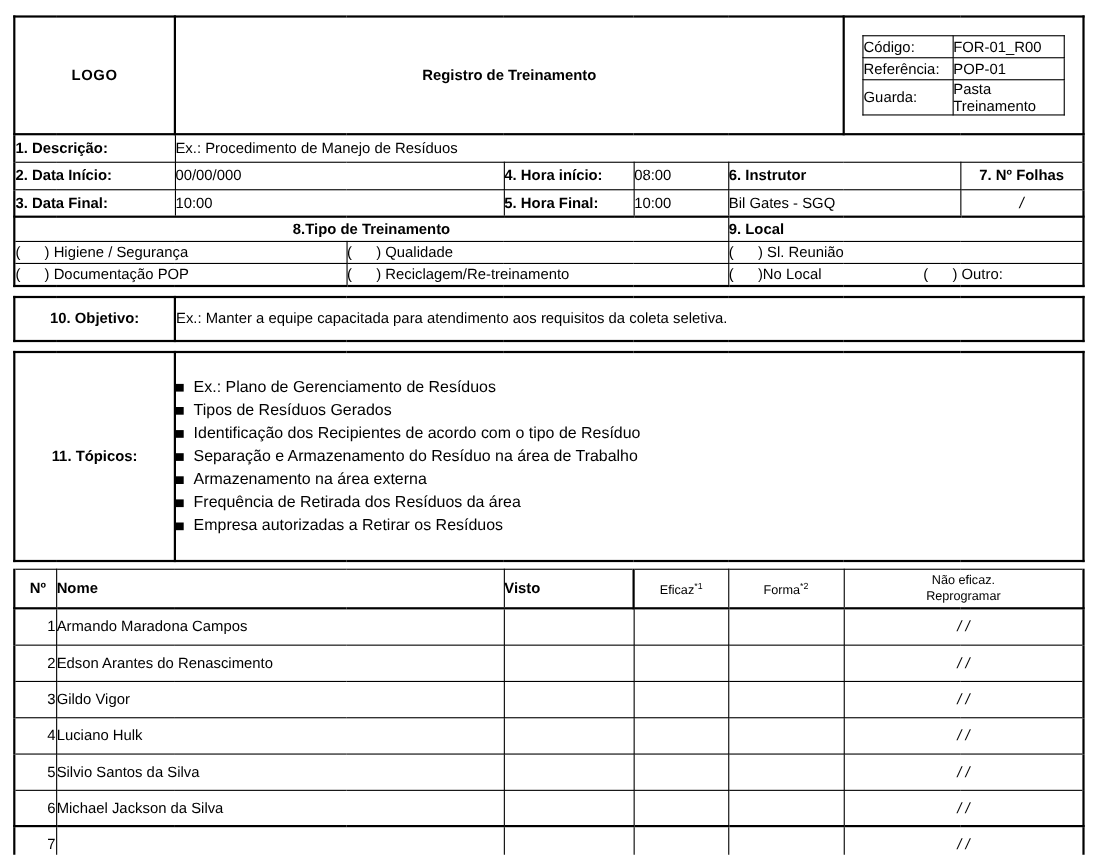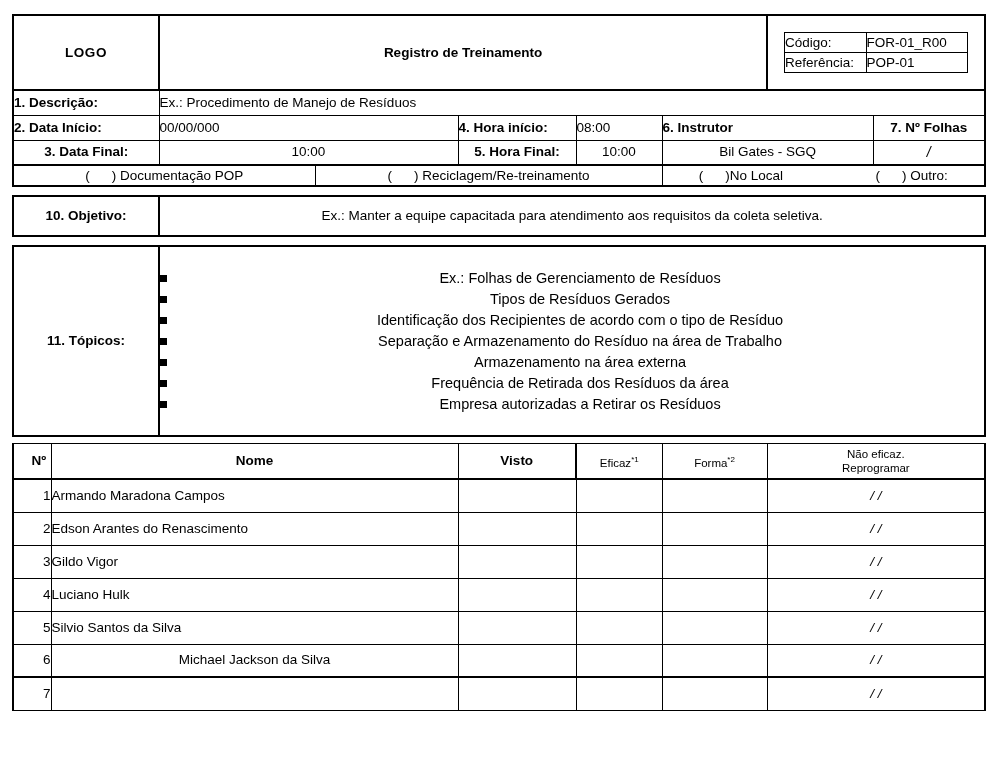--- a/index.html
+++ b/index.html
@@ -30,21 +30,21 @@
     border: 1px solid #000000;
     padding: 0;
     font-size: 13.5px;
     color: #000000;
     vertical-align: middle;
     line-height: 1.15;
     background: #ffffff;
   }
   .thick-all { border: 2px solid #000 !important; }
   .t-thick  { border-top: 2px solid #000 !important; }
-  .b-thick  { border-bottom: 2px solid #000 !important; text-align: center; }
+  .b-thick  { border-bottom: 2px solid #000 !important; }
   .l-thick  { border-left: 2px solid #000 !important; }
   .r-thick  { border-right: 2px solid #000 !important; }
 
   .blue   { background: #8CB0E2; }
   .orange { background: #FFC000; }
   .ctr    { text-align: center; }
   .grey   { color: #808080; }
 
   
   .logo-cell {
@@ -177,20 +177,24 @@
         <table class="meta-table">
           <tbody>
                 <tr>
             <td style="width:44%">Código:</td>
             <td>FOR-01_R00</td>
           </tr>
           <tr>
             <td>Referência:</td>
             <td>POP-01</td>
           </tr>
+          <tr>
+            <td>Guarda:</td>
+            <td>Pasta Treinamento</td>
+          </tr>
         </tbody>
             </table>
       </td>
     </tr>
 
     <tr class="rowh">
       <td class="lbl blue l-thick t-thick" colspan="2">1. Descrição:</td>
       <td class="val grey r-thick t-thick" colspan="7">Ex.: Procedimento de Manejo de Resíduos</td>
     </tr>
 
@@ -205,22 +209,40 @@
 
     <tr class="rowh">
       <td class="lbl blue l-thick b-thick" colspan="2">3. Data Final:</td>
       <td class="val grey b-thick" colspan="2">10:00</td>
       <td class="lbl blue b-thick">5. Hora Final:</td>
       <td class="val grey b-thick">10:00</td>
       <td class="val grey b-thick" colspan="2">Bil Gates - SGQ</td>
       <td class="ctr b-thick r-thick" style="font-style:italic;font-size:14px">/</td>
     </tr>
 
-
-
+    <tr>
+      <td class="sechdr blue l-thick" colspan="6">8.Tipo de Treinamento</td>
+      <td class="sechdr left blue r-thick" colspan="3">9. Local</td>
+    </tr>
+
+
+    <tr>
+      <td class="chk l-thick" colspan="3">
+        <span class="paren">(<span class="gap"></span>)</span>
+        <span>Higiene / Segurança</span>
+      </td>
+      <td class="chk" colspan="3">
+        <span class="paren">(<span class="gap"></span>)</span>
+        <span>Qualidade</span>
+      </td>
+      <td class="chk r-thick" colspan="3">
+        <span class="paren">(<span class="gap"></span>)</span>
+        <span>Sl. Reunião</span>
+      </td>
+    </tr>
 
     <tr>
       <td class="chk l-thick b-thick" colspan="3">
         <span class="paren">(<span class="gap"></span>)</span>
         <span>Documentação POP</span>
       </td>
       <td class="chk b-thick" colspan="3">
         <span class="paren">(<span class="gap"></span>)</span>
         <span>Reciclagem/Re-treinamento</span>
       </td>
@@ -242,21 +264,21 @@
     </tr>
 
     <tr>
       <td colspan="9" style="height:8px;border:none;background:#fff"></td>
     </tr>
 
     <tr>
       <td class="topics-lbl blue thick-all" colspan="2" style="height:188px">11. Tópicos:</td>
       <td class="topics-body t-thick b-thick r-thick" colspan="7">
         <ul>
-          <li>Ex.: Folhas de Gerenciamento de Resíduos</li>
+          <li>Ex.: Plano de Gerenciamento de Resíduos</li>
           <li>Tipos de Resíduos Gerados</li>
           <li>Identificação dos Recipientes de acordo com o tipo de Resíduo</li>
           <li>Separação e Armazenamento do Resíduo na área de Trabalho</li>
           <li>Armazenamento na área externa</li>
           <li>Frequência de Retirada dos Resíduos da área</li>
           <li>Empresa autorizadas a Retirar os Resíduos</li>
         </ul>
       </td>
     </tr>
 

